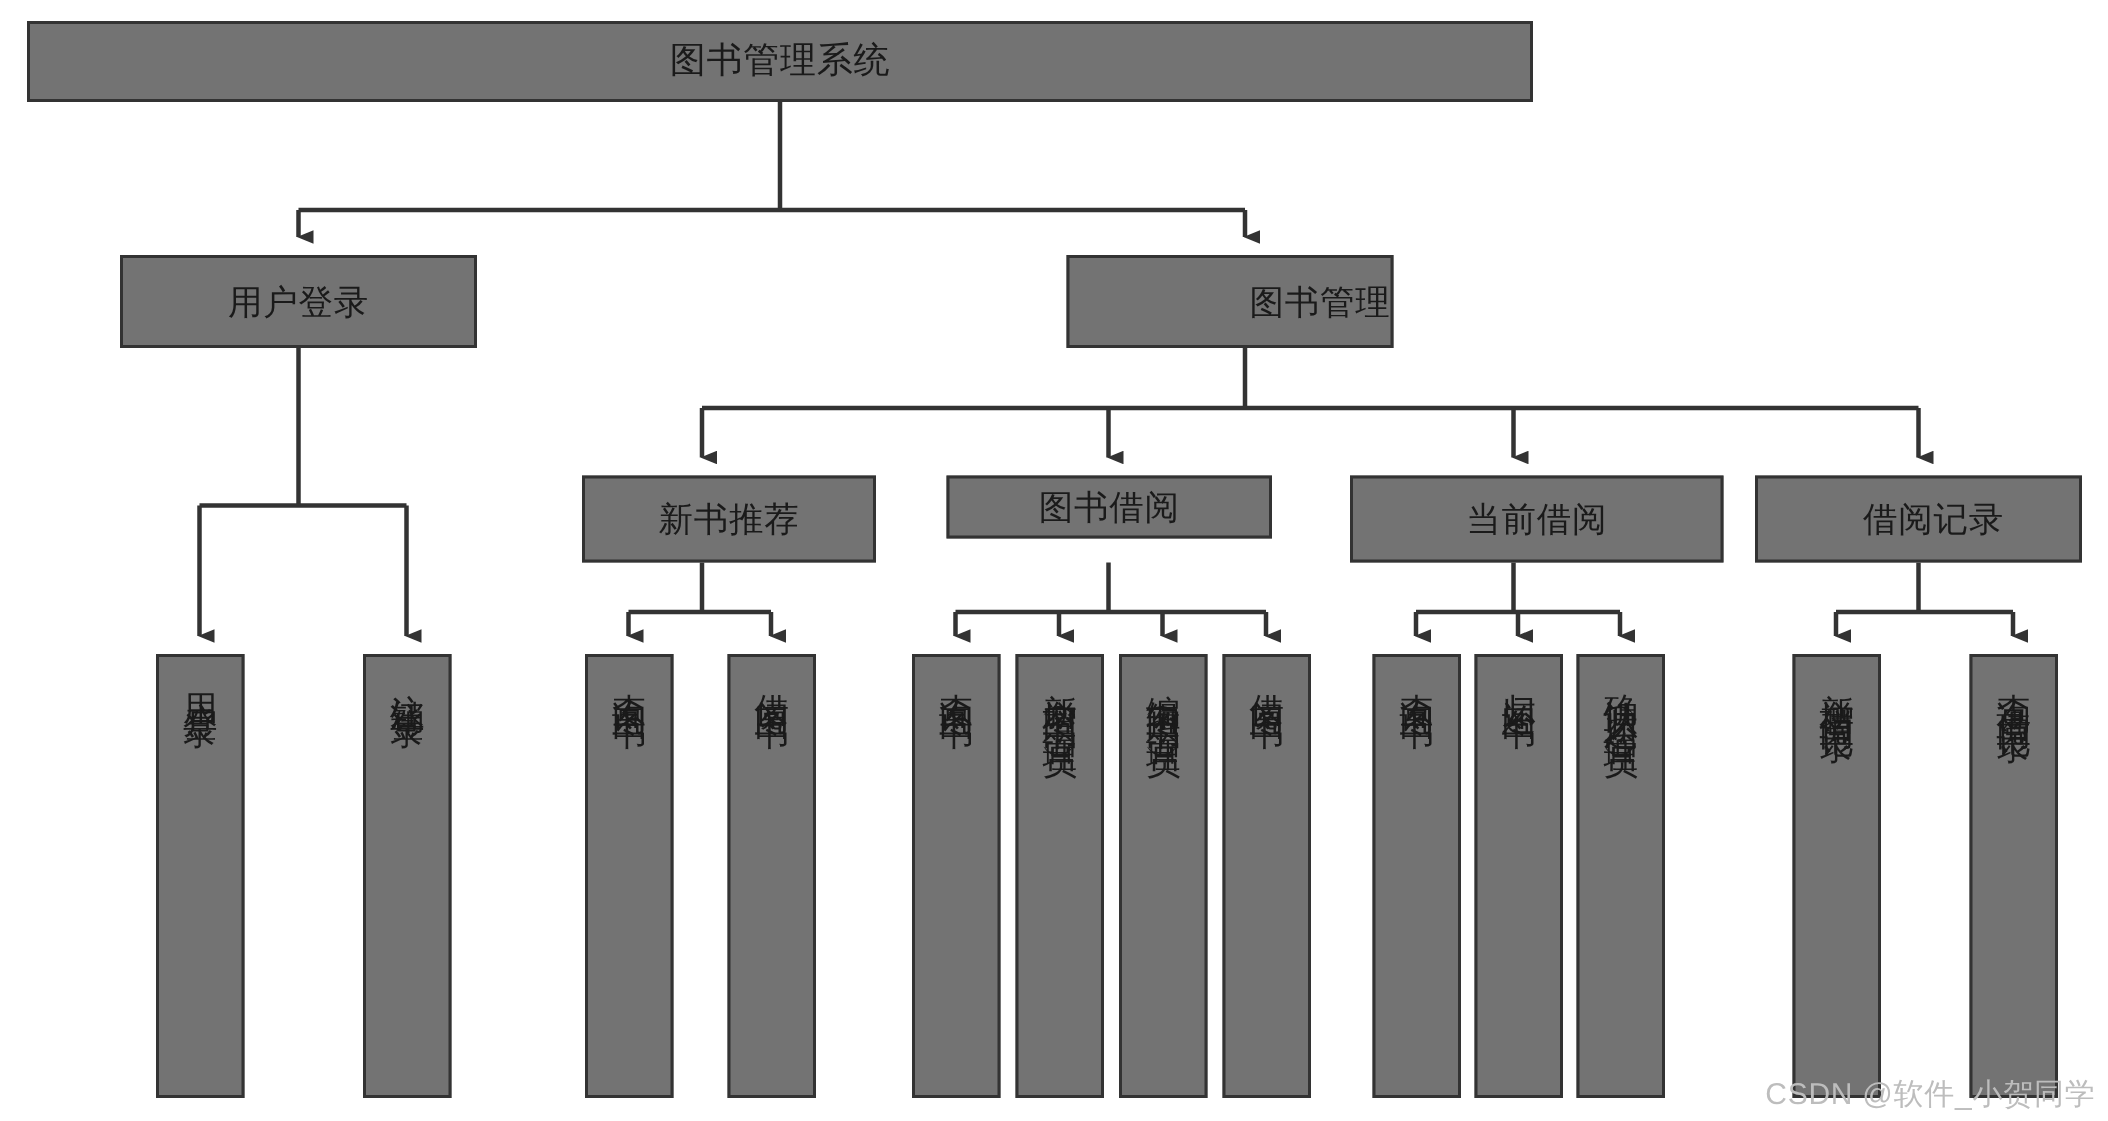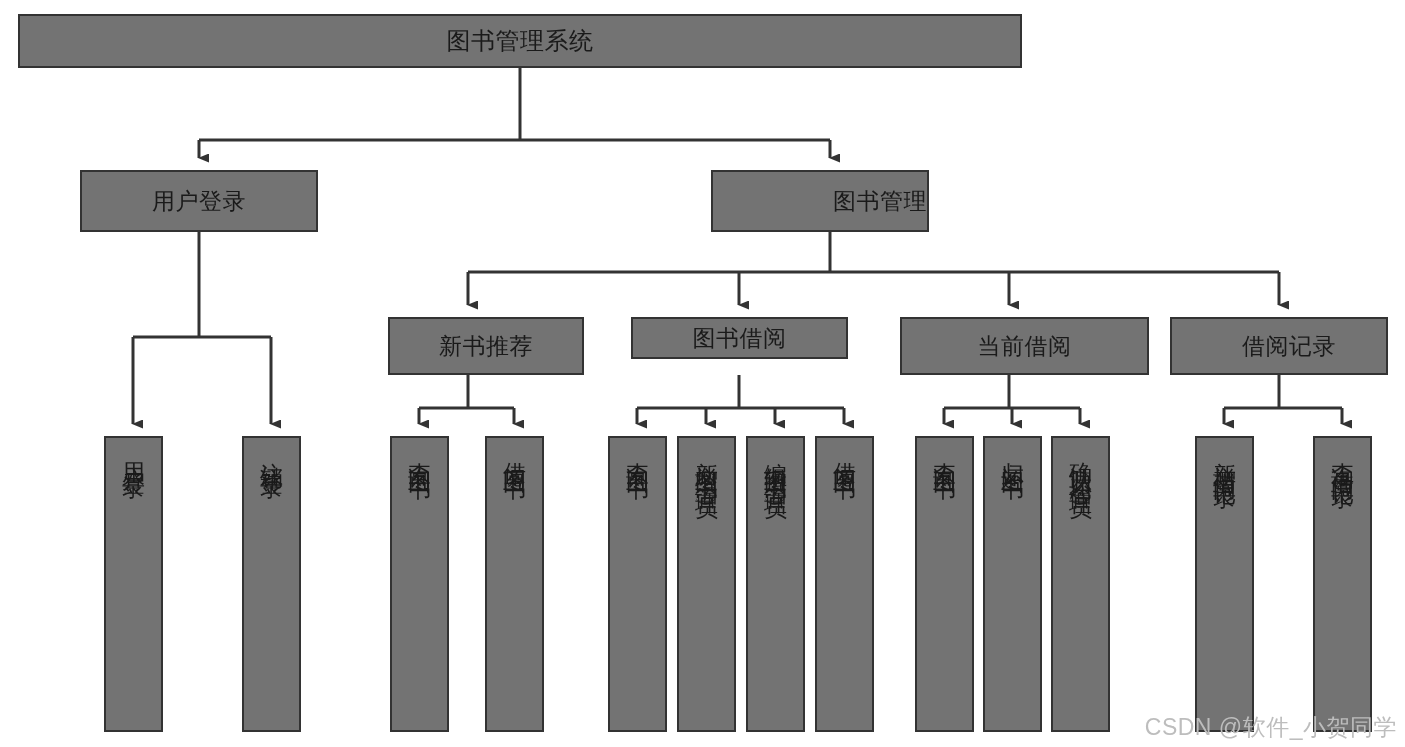--- a/index.html
+++ b/index.html
@@ -58,21 +58,21 @@
     writing-mode: vertical-rl;
     text-orientation: upright;
     font-size: 23px;
     letter-spacing: 5px;
     line-height: 1;
   }
   #watermark {
     position: absolute;
     right: 8px;
     bottom: 4px;
-    font-size: 23px;
+    font-size: 20px;
     color: #bdbdbd;
     letter-spacing: 0.5px;
     white-space: nowrap;
     pointer-events: none;
   }
 </style>
 </head>
 <body>
 
 <div id="diagram-root">

